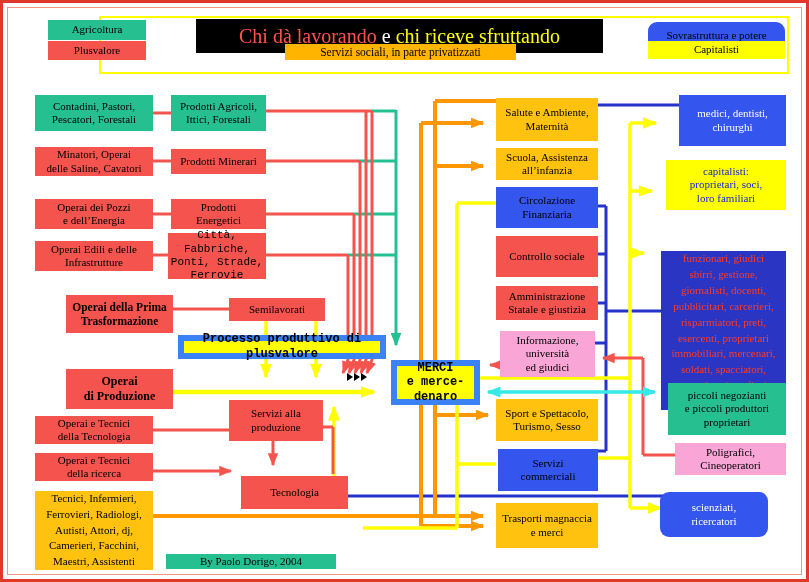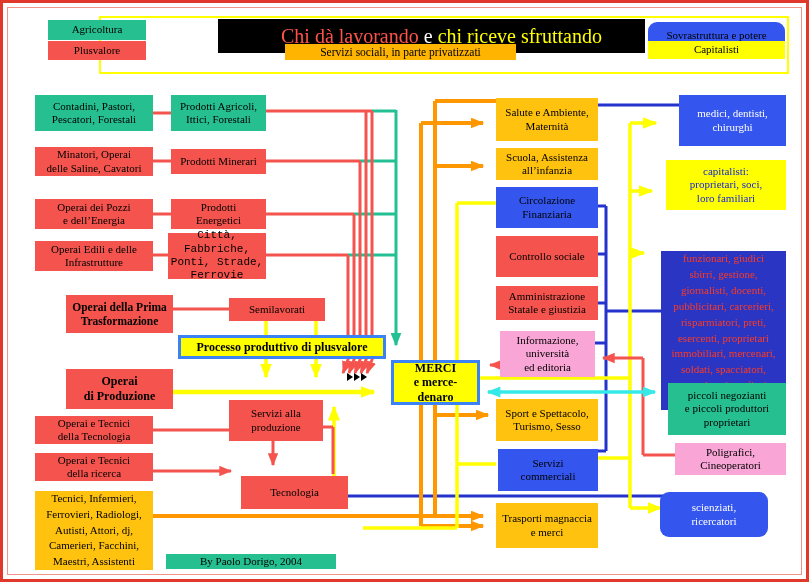--- a/index.html
+++ b/index.html
@@ -22,26 +22,26 @@
   .c-red{background:#f4544d;}
   .c-gold{background:#ffc20e;}
   .c-orange{background:#ffb400;}
   .c-blue{background:#3456ee;}
   .c-navy{background:#2b35c4;color:#ff3b1f;margin-top:36px;}
   .c-yellow{background:#ffff00;}
   .c-pink{background:#f9a6d7;}
   .white{color:#ffffff;}
   .bluetext{color:#1626d8;}
   .bold{font-weight:bold;}
-  .blackline{border:3px solid #3b82f6;}
+  .blackline{border:6px solid #3b82f6;font-family:Liberation Mono, monospace;}
   .tall{line-height:1.44;}
   #title-box{
-    position:absolute;z-index:2;left:215px;top:16px;width:407px;height:34px;
+    position:absolute;z-index:2;left:193px;top:16px;width:407px;height:34px;
     background:#000;display:flex;align-items:center;justify-content:center;
-    font-size:20px;white-space:pre;padding-left:20px;
+    font-size:20px;white-space:pre;
   }
   #title-box .t-red{color:#ff5349;}
   #title-box .t-white{color:#ffffff;}
   #title-box .t-yellow{color:#ffff00;}
 </style>
 </head>
 <body>
 
 <div id="stage">
   <div id="inner-border"></div>
@@ -223,21 +223,21 @@
 Maternità</div>
   <div class="bx c-gold" style="left:493px;top:145px;width:102px;height:32px;">Scuola, Assistenza
 all’infanzia</div>
   <div class="bx c-blue" style="left:493px;top:184px;width:102px;height:41px;">Circolazione
 Finanziaria</div>
   <div class="bx c-red" style="left:493px;top:233px;width:102px;height:41px;">Controllo sociale</div>
   <div class="bx c-red" style="left:493px;top:283px;width:102px;height:34px;">Amministrazione
 Statale e giustizia</div>
   <div class="bx c-pink" style="left:497px;top:328px;width:95px;height:46px;">Informazione,
 università
-ed editoria</div>
+ed giudici</div>
   <div class="bx c-gold" style="left:493px;top:396px;width:102px;height:42px;">Sport e Spettacolo,
 Turismo, Sesso</div>
   <div class="bx c-blue" style="left:495px;top:446px;width:100px;height:42px;">Servizi
 commerciali</div>
   <div class="bx c-gold" style="left:493px;top:500px;width:102px;height:45px;">Trasporti magnaccia
 e merci</div>
 
   <div class="bx c-blue white" style="left:676px;top:92px;width:107px;height:51px;">medici, dentisti,
 chirurghi</div>
   <div class="bx c-yellow bluetext" style="left:663px;top:157px;width:120px;height:50px;">capitalisti:

